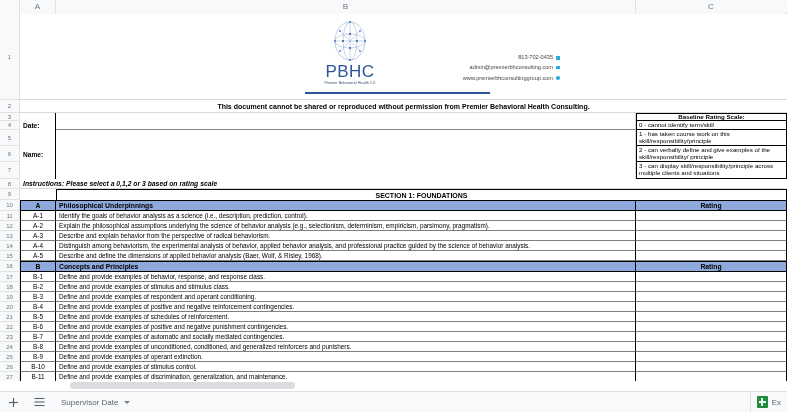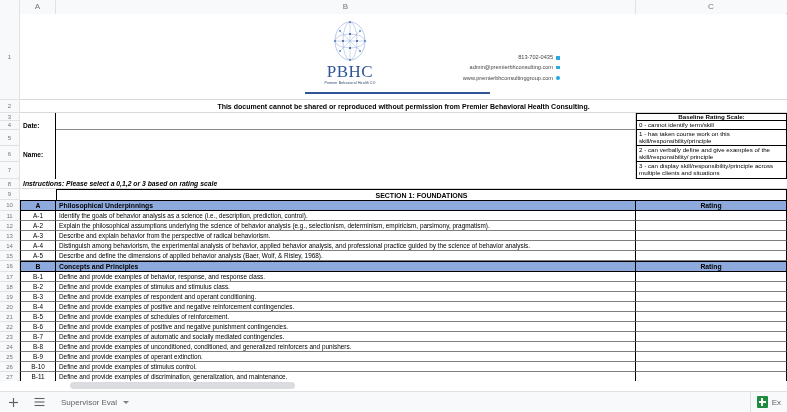--- a/index.html
+++ b/index.html
@@ -68,21 +68,21 @@
     border-bottom: 1px solid #d9d9d9;
     background: #fff;
     flex: none;
   }
   .logo-block {
     position: absolute; left: 290px; top: 6px;
     width: 80px; text-align: center;
   }
   .logo-mark { width: 46px; height: 42px; margin: 0 auto; display:block; }
   .logo-word {
-    font-family: Liberation Serif, serif;
+    font-family: Liberation Sans, sans-serif;
     font-size: 17px; color: #2f5597; letter-spacing: 0.5px;
     line-height: 1; margin-top: 1px;
   }
   .logo-sub {
     font-size: 3.4px; color: #1f3864; letter-spacing: 0.2px;
     margin-top: 1px; white-space: nowrap;
   }
   .contact-block {
     position: absolute; left: 380px; top: 38px;
     width: 160px; text-align: right;
@@ -486,21 +486,21 @@
     </div>
     <div class="tb-icon">
       <svg width="11" height="10" viewBox="0 0 11 10">
         <line x1="0.5" y1="1.5" x2="10.5" y2="1.5" stroke="#5f6368" stroke-width="1.1"></line>
         <line x1="0.5" y1="5" x2="10.5" y2="5" stroke="#5f6368" stroke-width="1.1"></line>
         <line x1="0.5" y1="8.5" x2="10.5" y2="8.5" stroke="#5f6368" stroke-width="1.1"></line>
       </svg>
     </div>
 
     <div class="sheet-tab">
-      <span>Supervisor Eval</span>
+      <span>Supervisor Date</span>
       <span class="tab-caret"></span>
     </div>
 
     <div class="tabbar-spacer"></div>
 
     <div class="explore-box">
       <span class="xls-badge"></span>
       <span>Ex</span>
     </div>
   </div>

